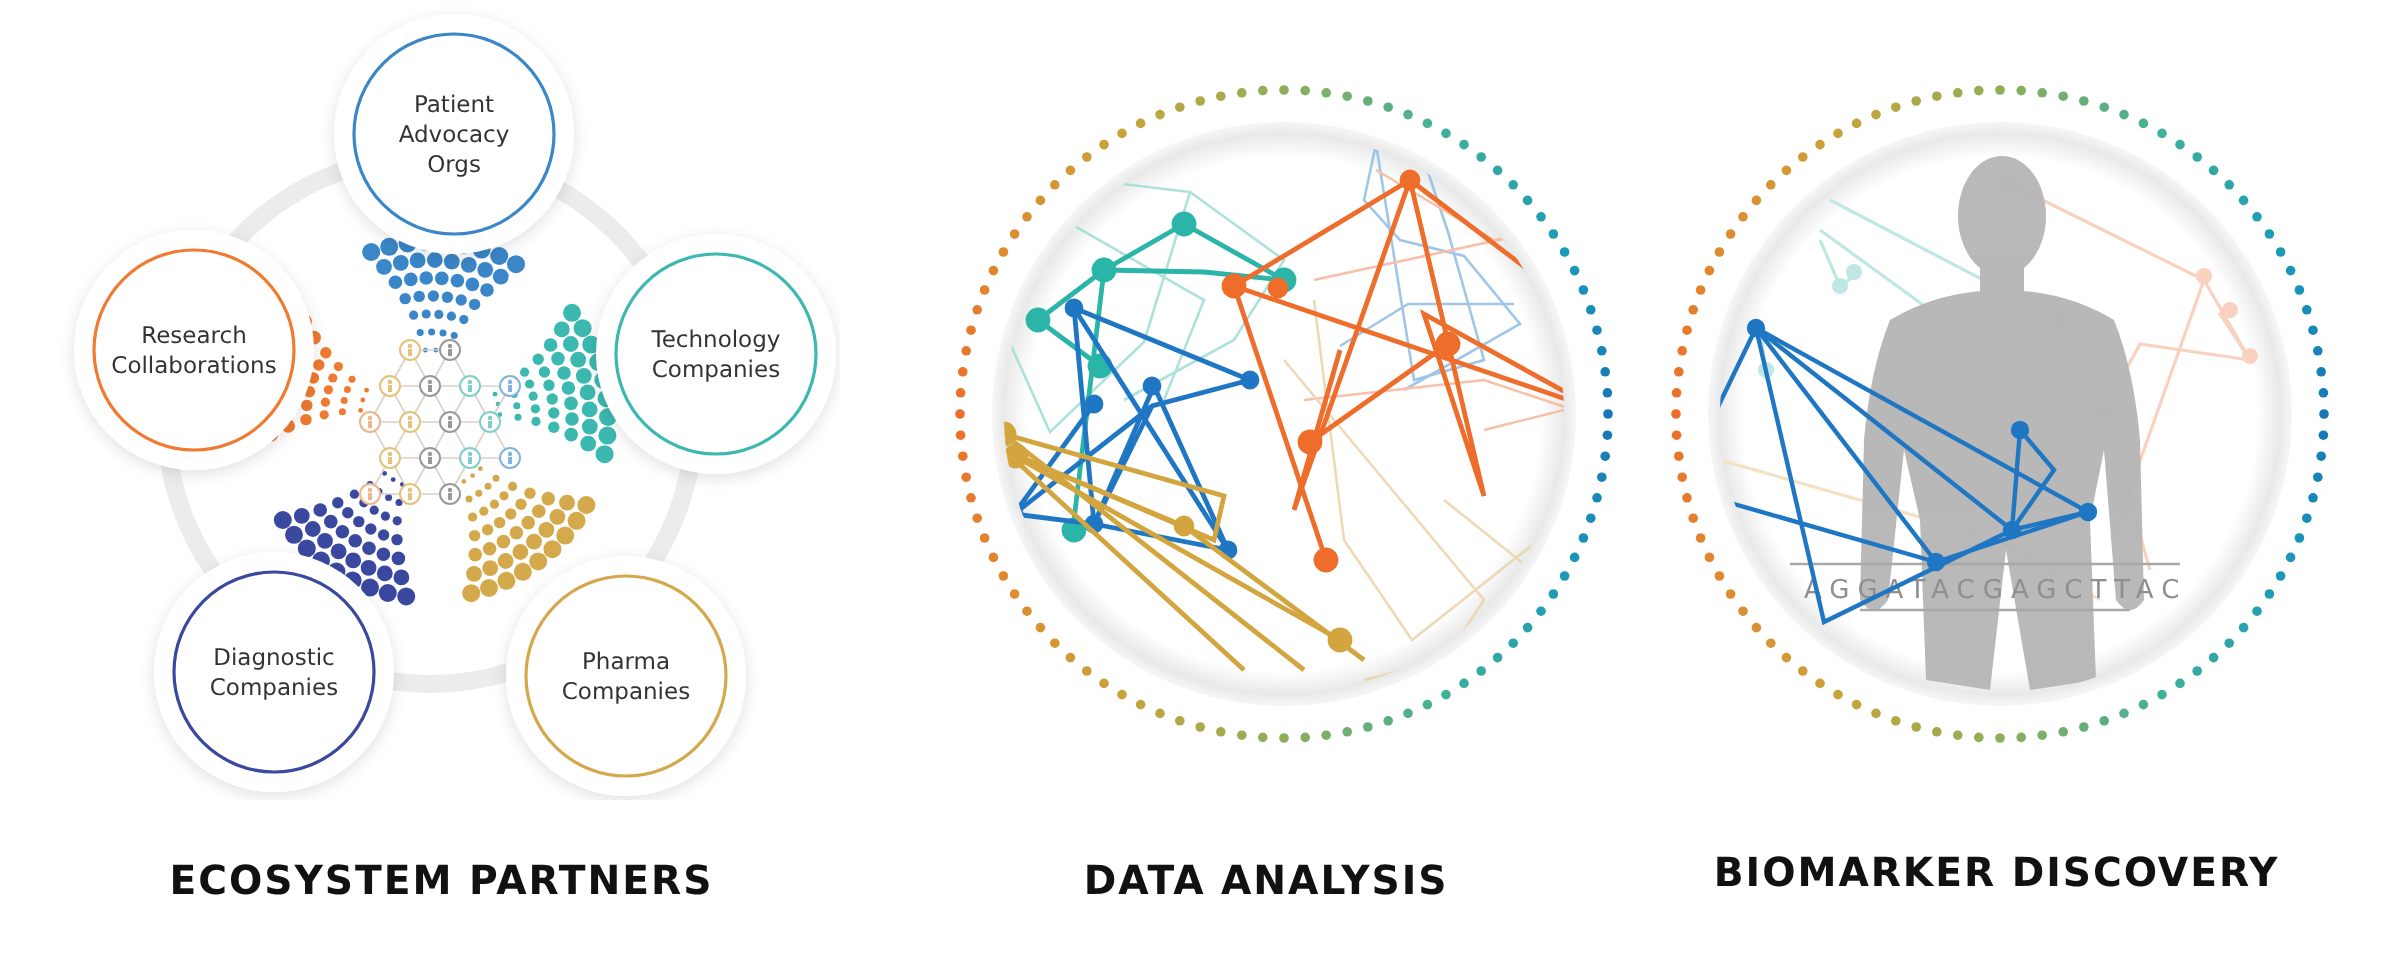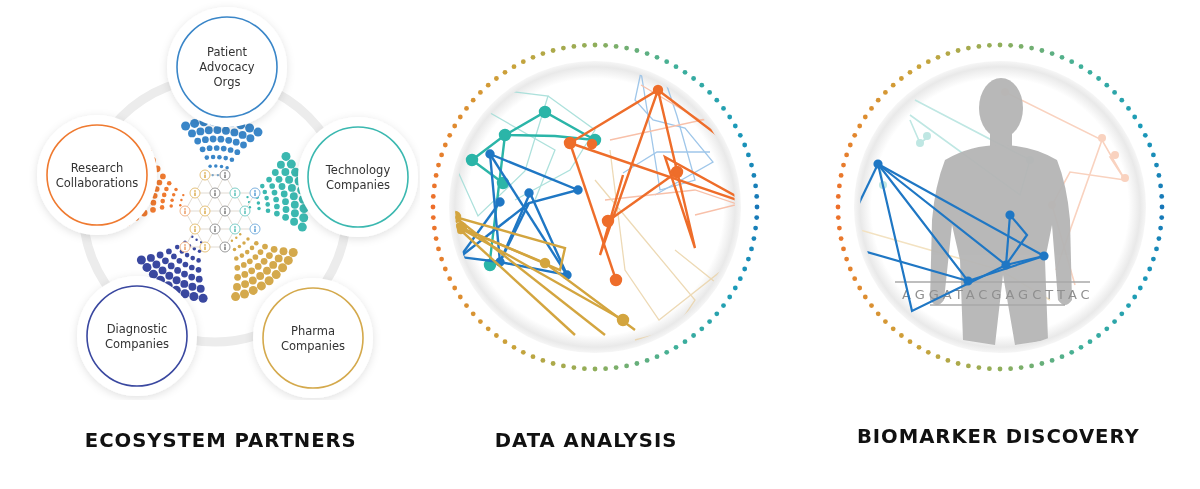--- a/index.html
+++ b/index.html
@@ -360,21 +360,21 @@
           <circle cx="97" cy="175" r="60" fill="#ffffff" filter="url(#sh)"></circle>
           <circle cx="97" cy="175" r="50" fill="#ffffff" stroke="#ef7a30" stroke-width="1.6"></circle>
           <text x="97" y="171.5" class="sat-label">Research</text>
           <text x="97" y="186.5" class="sat-label">Collaborations</text>
         </g>
       </g>
   </svg>
   <div class="caption" style="left:82px;top:428px;">ECOSYSTEM PARTNERS</div>
 </div>
 
-<div class="panel" style="left:395px;width:400px;height:489px;">
+<div class="panel" style="left:442px;width:400px;height:489px;">
   <svg width="400" height="400" viewBox="0 0 400 400">
     <defs>
       <radialGradient id="rimA" cx="50%" cy="50%" r="50%">
         <stop offset="88%" stop-color="#ffffff"></stop>
         <stop offset="96%" stop-color="#e9e9e9"></stop>
         <stop offset="100%" stop-color="#f6f6f6"></stop>
       </radialGradient>
       <clipPath id="clipA">
           <circle cx="200" cy="207" r="140"></circle>
         </clipPath>

